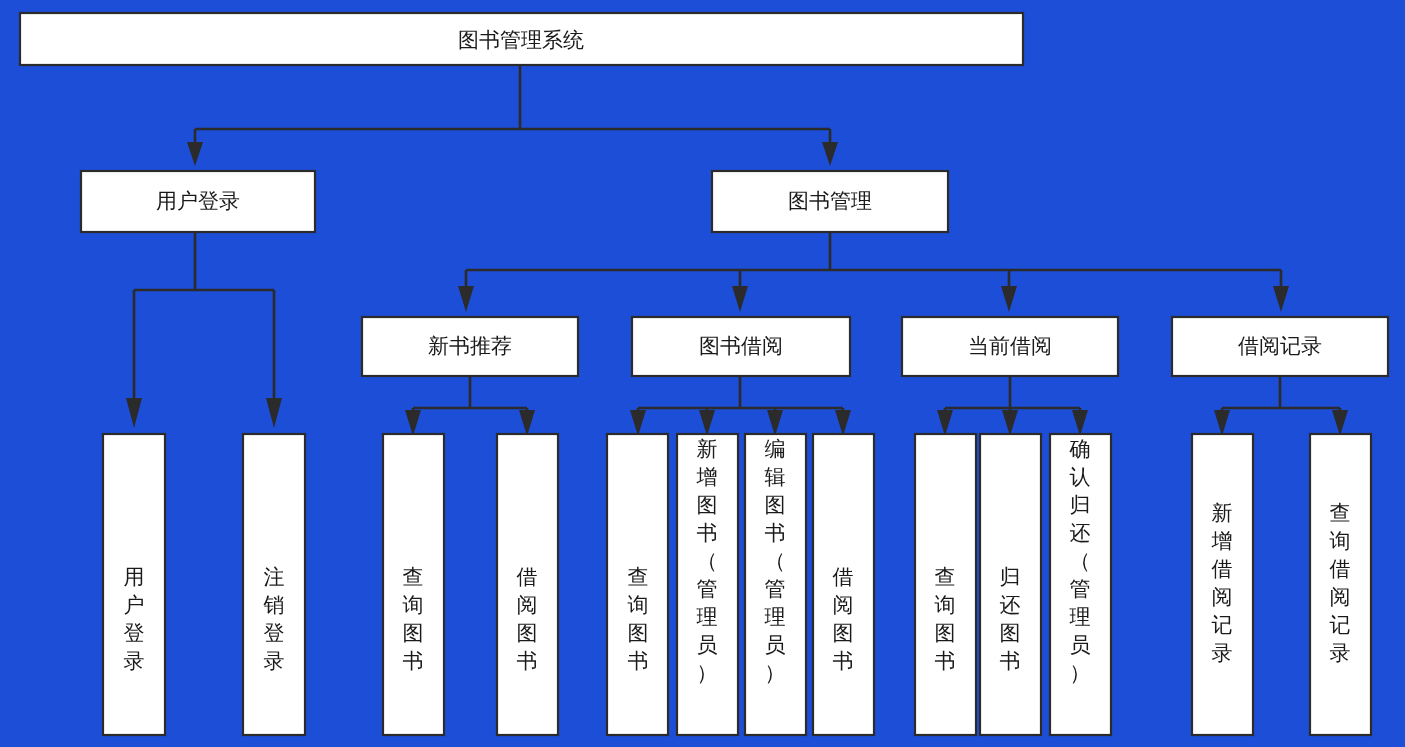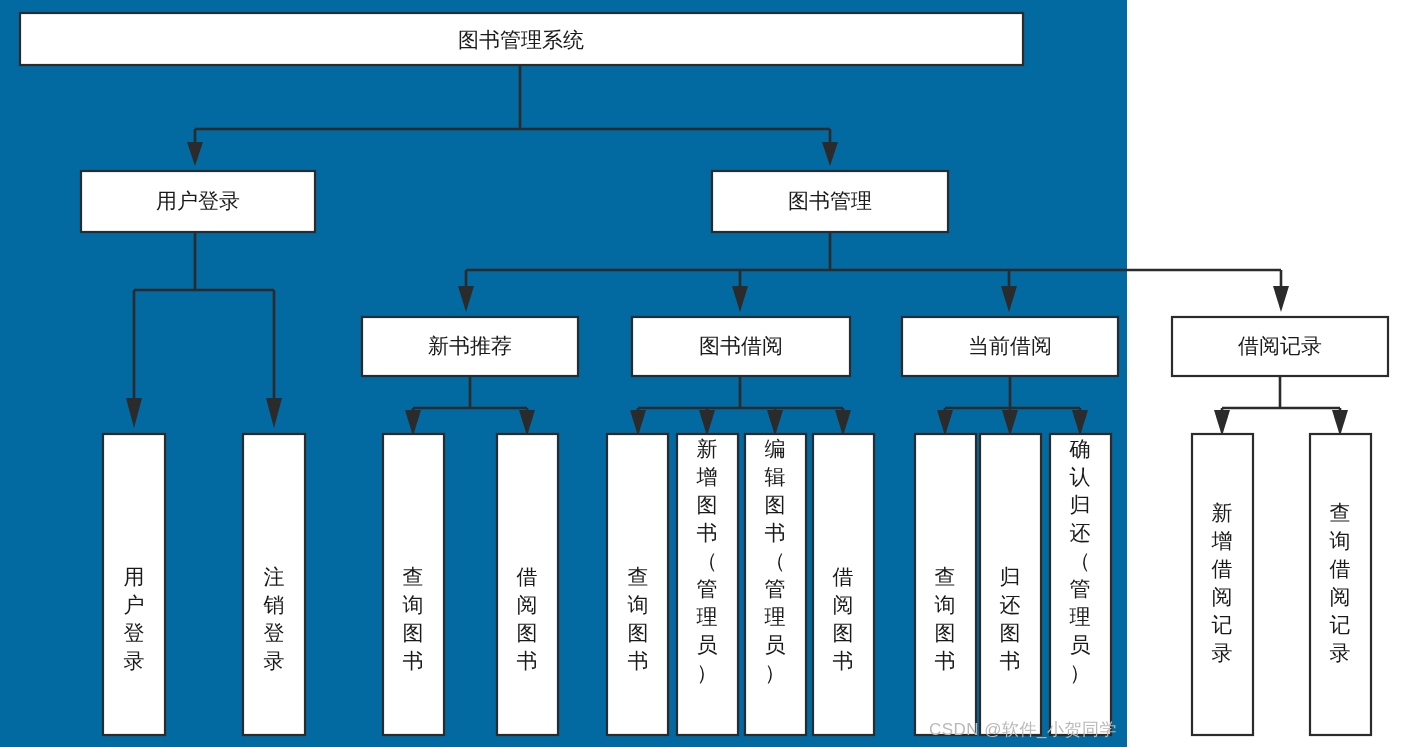--- a/index.html
+++ b/index.html
@@ -9,23 +9,23 @@
   }
   body {
     width: 1405px;
     height: 747px;
     font-family: "Liberation Sans", "DejaVu Sans", sans-serif;
     overflow: hidden;
     position: relative;
   }
   #diagram-root {
     position: relative;
-    width: 1127px;
+    width: 1405px;
     height: 747px;
-    background: #0369a1;
+    background: #1d4ed8;
   }
   svg.diagram-canvas {
     position: absolute;
     left: 0;
     top: 0;
     width: 1405px;
     height: 747px;
     display: block;
   }
   .node-box {
@@ -220,14 +220,13 @@
         <text class="node-label-v" x="1222" y="520"><tspan x="1222" y="520">新</tspan><tspan x="1222" y="548">增</tspan><tspan x="1222" y="576">借</tspan><tspan x="1222" y="604">阅</tspan><tspan x="1222" y="632">记</tspan><tspan x="1222" y="660">录</tspan></text>
       </g>
       <g>
         <rect class="node-box" x="1310" y="434" width="61" height="301"></rect>
         <text class="node-label-v" x="1340" y="520"><tspan x="1340" y="520">查</tspan><tspan x="1340" y="548">询</tspan><tspan x="1340" y="576">借</tspan><tspan x="1340" y="604">阅</tspan><tspan x="1340" y="632">记</tspan><tspan x="1340" y="660">录</tspan></text>
       </g>
 
     </g>
   </svg>
 
-  <div class="watermark-text">CSDN @软件_小贺同学</div>
 </div>
 
 </body></html>

